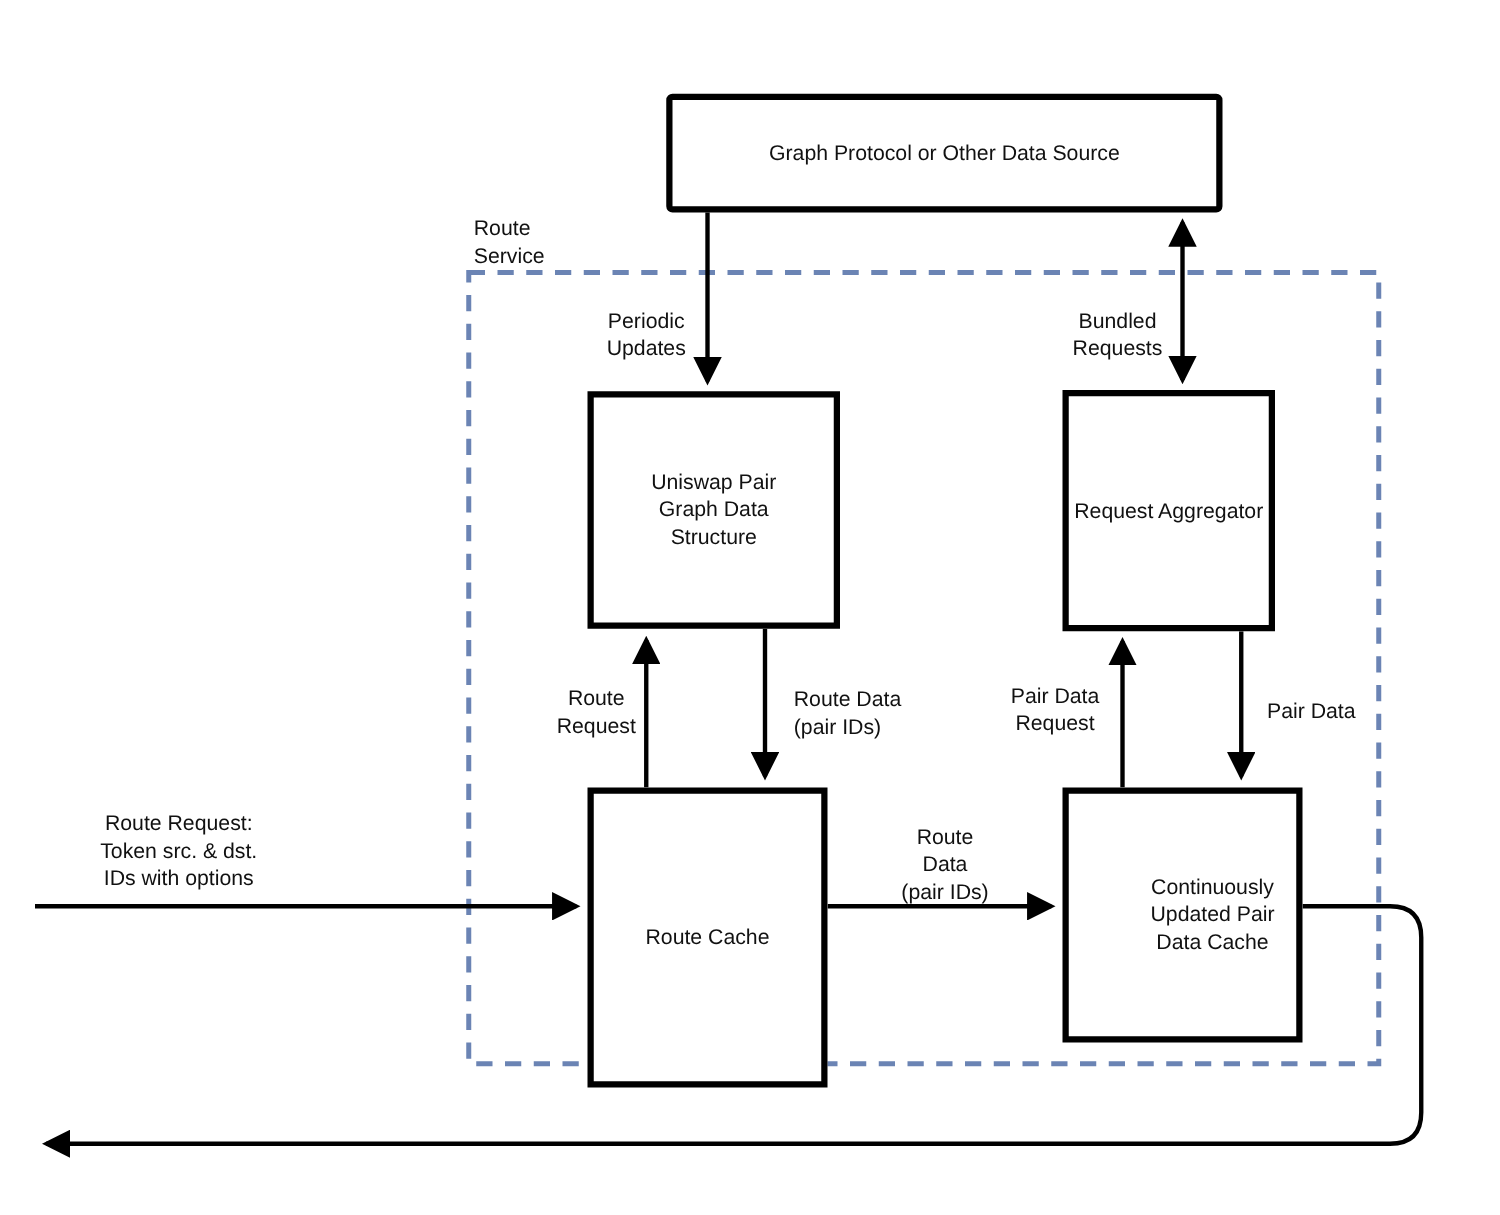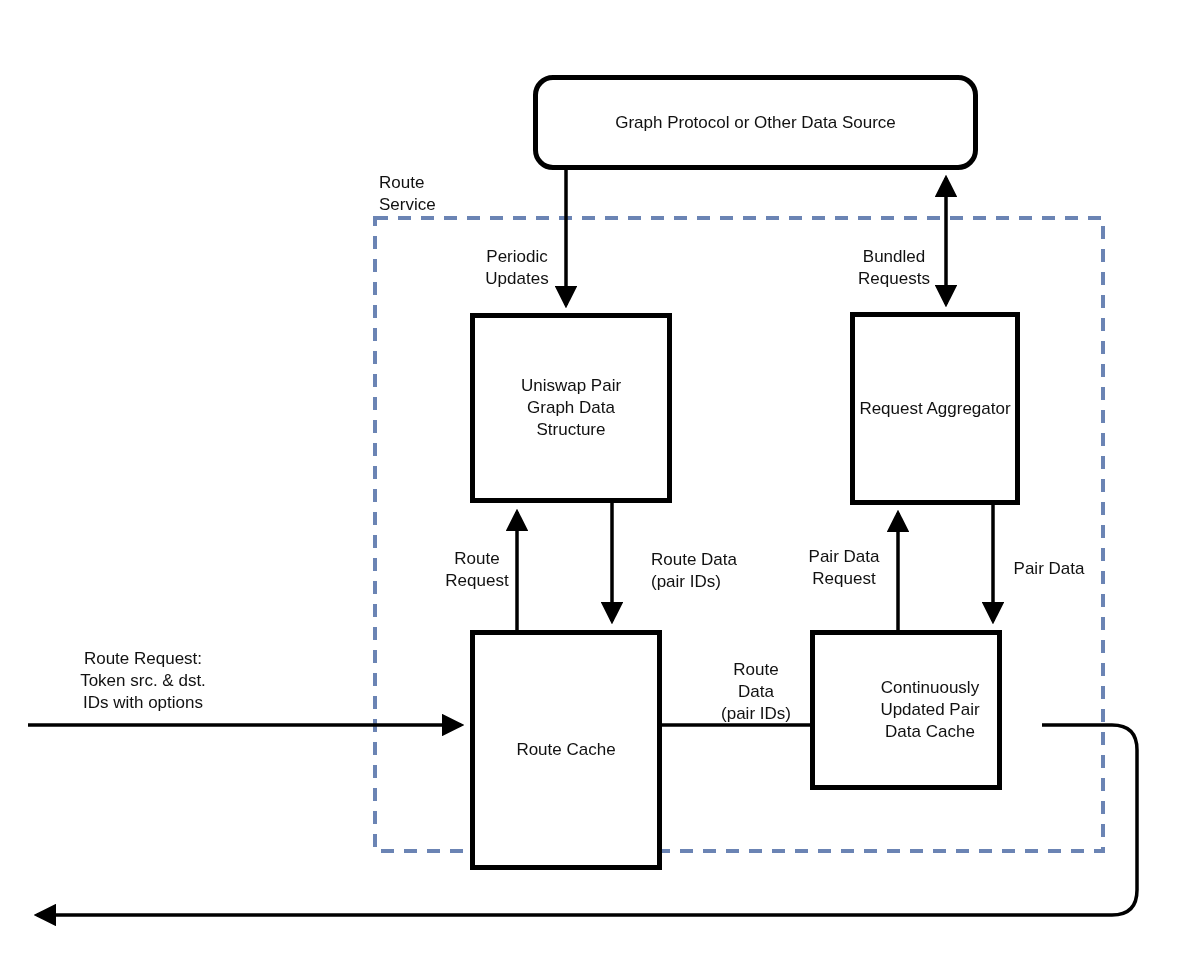--- a/index.html
+++ b/index.html
@@ -28,21 +28,21 @@
     background: #ffffff;
     display: flex;
     align-items: center;
     justify-content: center;
     text-align: center;
     font-size: 17px;
     line-height: 22px;
     color: #111111;
   }
   .node.rounded {
-    border-radius: 20px;
+    border-radius: 5px;
   }
   .node span {
     white-space: pre-line;
   }
   .lbl {
     position: absolute;
     font-size: 17px;
     line-height: 22px;
     color: #111111;
     white-space: pre-line;
@@ -99,39 +99,39 @@
   </div>
 
   <div class="node" style="left:850px; top:312px; width:170px; height:193px;">
     <span>Request Aggregator</span>
   </div>
 
   <div class="node" style="left:470px; top:630px; width:192px; height:240px;">
     <span>Route Cache</span>
   </div>
 
-  <div class="node" style="left:810px; top:630px; width:192px; height:160px;padding-left:48px;">
+  <div class="node" style="left:850px; top:630px; width:192px; height:204px;padding-left:48px;">
     <span>Continuously
 Updated Pair
 Data Cache</span>
   </div>
 
   <div class="lbl left" style="left:379px; top:172px;">Route
 Service</div>
 
   <div class="lbl center" style="left:517px; top:246px;">Periodic
 Updates</div>
 
   <div class="lbl center" style="left:894px; top:246px;">Bundled
 Requests</div>
 
   <div class="lbl center" style="left:477px; top:548px;">Route
 Request</div>
 
-  <div class="lbl left" style="left:635px; top:549px;margin-left:16px;">Route Data
+  <div class="lbl left" style="left:635px; top:549px;">Route Data
 (pair IDs)</div>
 
   <div class="lbl center" style="left:844px; top:546px;">Pair Data
 Request</div>
 
   <div class="lbl center" style="left:1049px; top:558px;">Pair Data</div>
 
   <div class="lbl center" style="left:756px; top:659px;">Route
 Data
 (pair IDs)</div>

